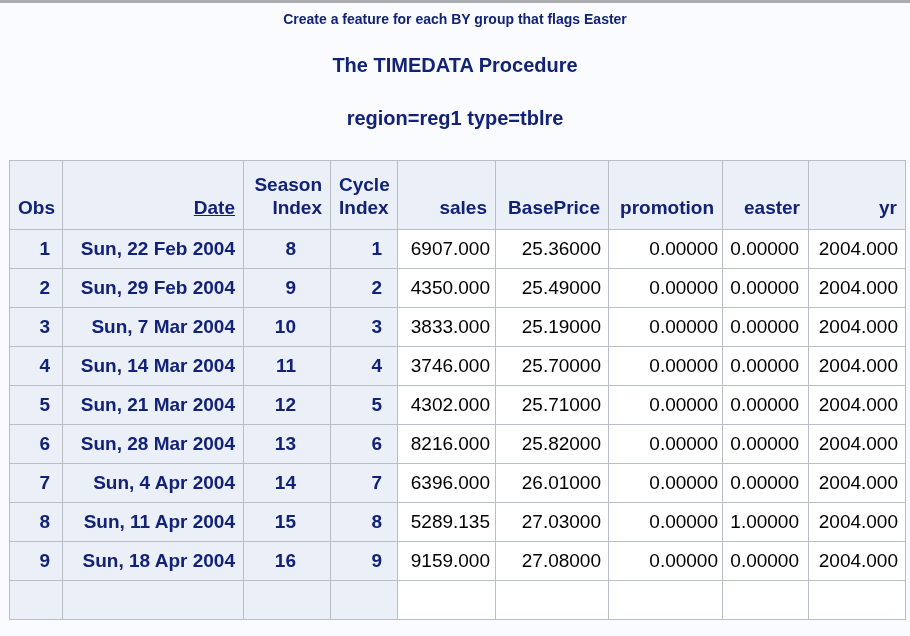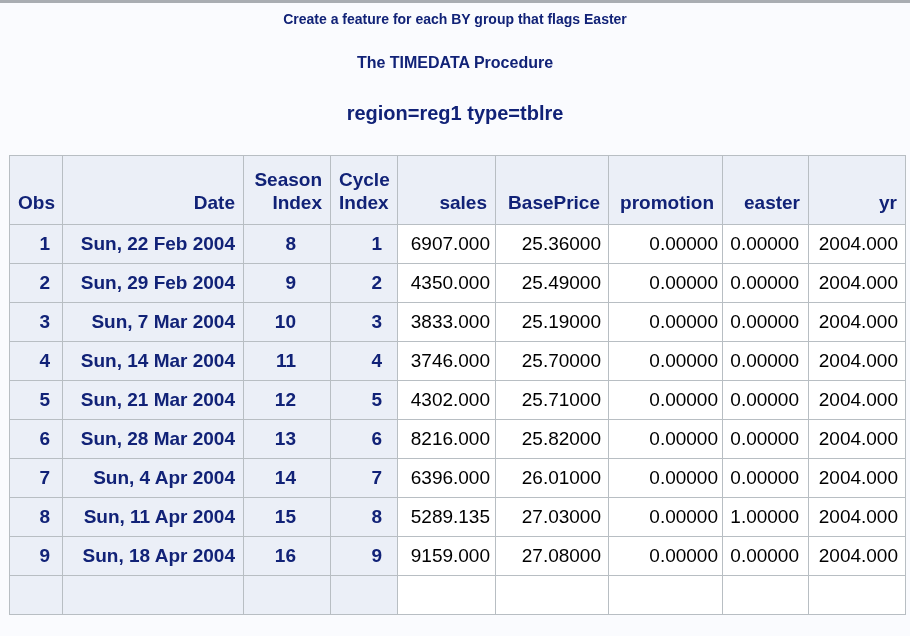--- a/index.html
+++ b/index.html
@@ -15,21 +15,21 @@
   }
   .page-title {
     margin: 8px 0 0 0;
     text-align: center;
     font-size: 14px; font-weight: bold;
     color: var(--title-text, #112277);
   }
   .proc-title {
     margin: 27px 0 0 0;
     text-align: center;
-    font-size: 16px; font-weight: bold;
+    font-size: 20px; font-weight: bold;
     color: var(--title-text, #112277);
   }
   .by-line {
     margin: 30px 0 0 0;
     text-align: center;
     font-size: 20px; font-weight: bold;
     color: var(--title-text, #112277);
   }
   table.sas-table {
     border-collapse: collapse;
@@ -92,21 +92,21 @@
       <col style="width: 67px;">
       <col style="width: 98px;">
       <col style="width: 113px;">
       <col style="width: 114px;">
       <col style="width: 86px;">
       <col style="width: 97px;">
     </colgroup>
   <thead>
     <tr class="header-row">
         <th style="text-align: center;">Obs</th>
-        <th style="text-align: right;">Date</th>
+        <th style="text-align: right; text-decoration: underline;">Date</th>
         <th style="text-align: right;">Season Index</th>
         <th style="text-align: left;">Cycle Index</th>
         <th style="text-align: right;">sales</th>
         <th style="text-align: right;">BasePrice</th>
         <th style="text-align: right;">promotion</th>
         <th style="text-align: right;">easter</th>
         <th style="text-align: right;">yr</th>
       </tr>
   </thead>
   <tbody>

